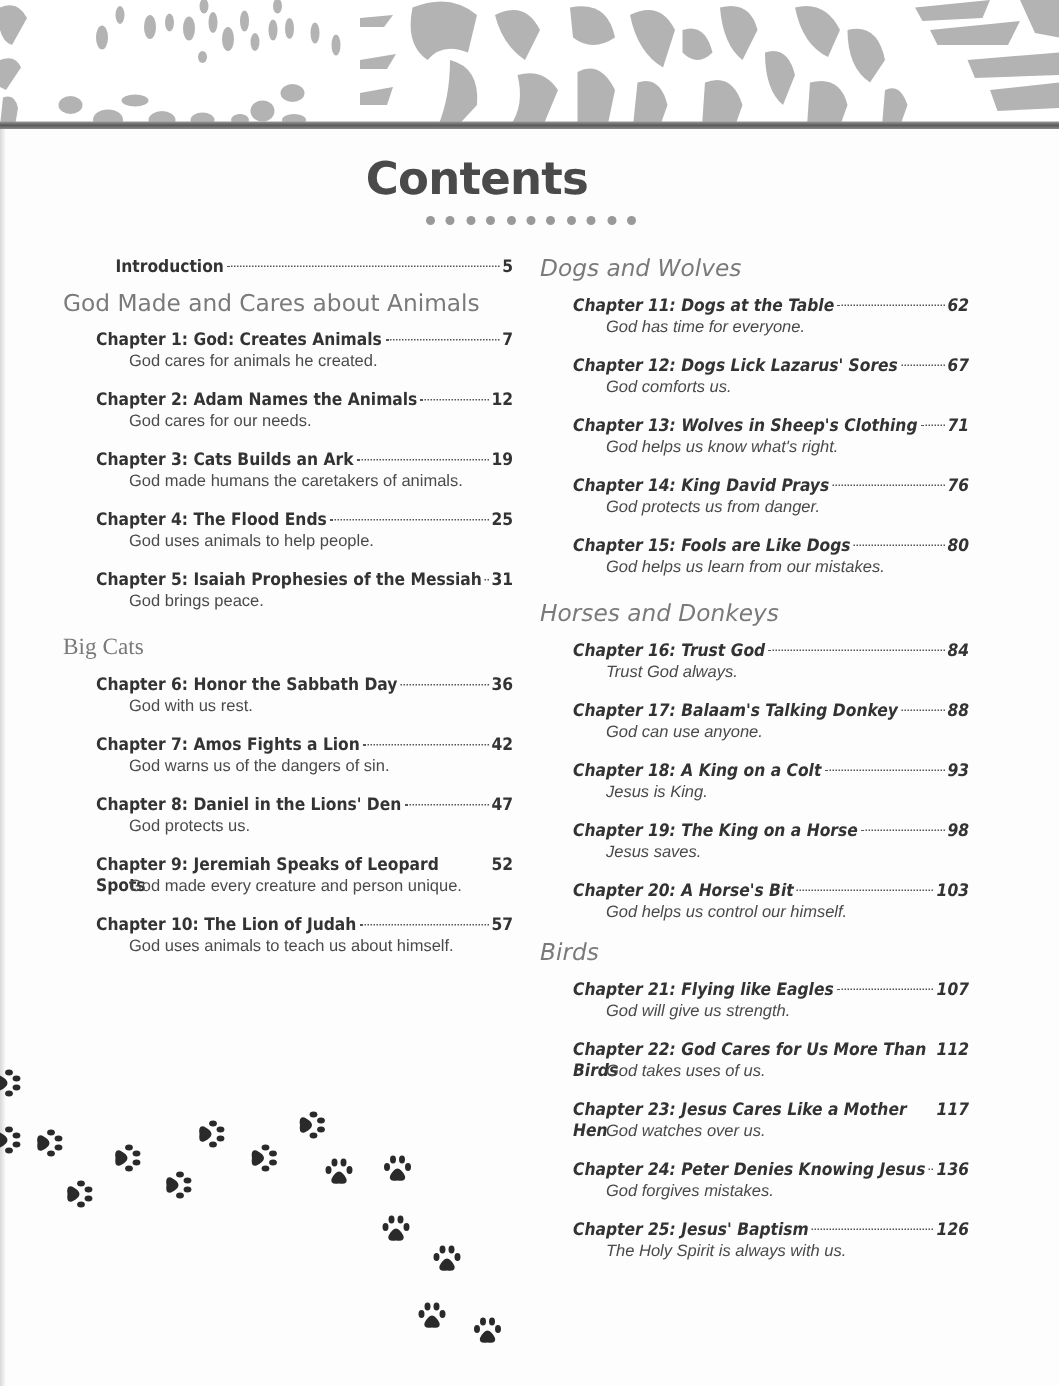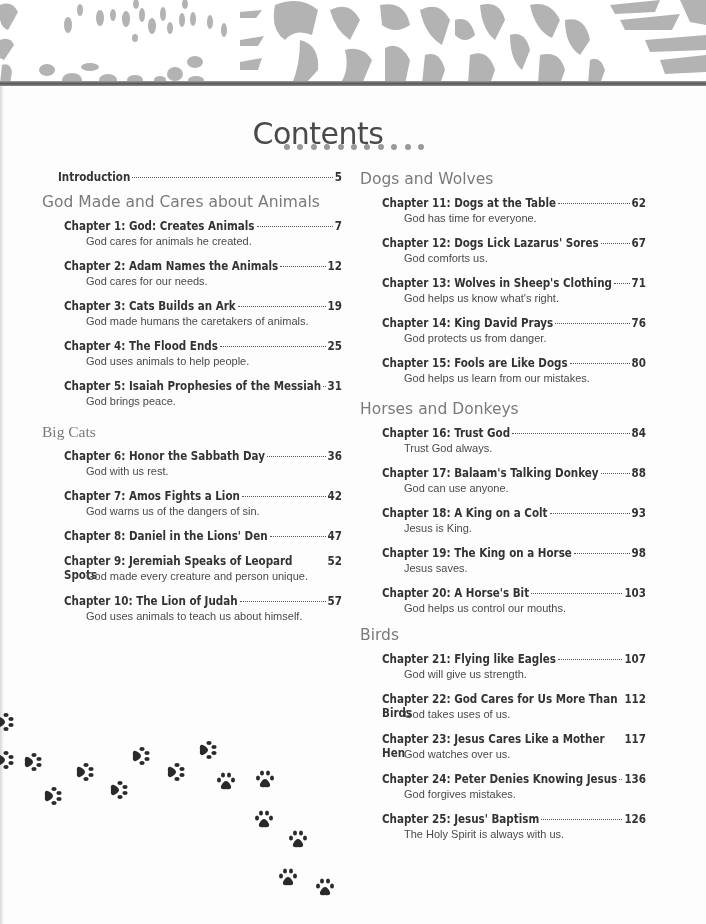--- a/index.html
+++ b/index.html
@@ -12,39 +12,39 @@
   .header-band {
     position:absolute; left:0; top:0; width:706px; height:84px;
     background:#ffffff; overflow:hidden;
   }
   .header-band svg { position:absolute; left:0; top:0; }
   .header-rule {
     position:absolute; left:0; top:81px; width:706px; height:5px;
     background:linear-gradient(#9a9a9a,#5a5a5a 50%,#8a8a8a);
   }
   .title {
-    position:absolute; top:116px; left:0; width:636px; text-align:center;
-    font-family:"DejaVu Sans", sans-serif; font-weight:normal;
+    position:absolute; top:102px; left:0; width:636px; text-align:center;
+    font-family:"DejaVu Sans", sans-serif; font-weight:bold;
     font-size:30px; color:#4a4a4a; letter-spacing:-0.5px;
   }
   .title-dots {
     position:absolute; top:144px; left:284px; width:140px; height:8px;
     display:flex; justify-content:space-between;
   }
   .title-dots span {
     width:6px; height:6px; border-radius:50%; background:#999;
   }
   .col { position:absolute; }
   .col-left { left:42px; top:170px; width:300px; }
-  .col-right { left:360px; top:170px; width:286px; }
+  .col-right { left:360px; top:170px; width:286px;font-style:italic; }
   .intro-row, .entry-title {
     display:flex; align-items:baseline; font-family:"DejaVu Sans Condensed","DejaVu Sans", sans-serif;
     font-weight:bold; font-size:11.5px; color:#333;
   }
-  .intro-row { margin-left:16px; height:17px; }
+  .intro-row { margin-left:35px; height:17px; }
   .leader {
     flex:1; border-bottom:1.5px dotted #555; margin:0 2px; transform:translateY(-3px);
   }
   .section-head {
     font-family:"DejaVu Sans", sans-serif; font-size:15.5px; color:#7a7a7a;
     height:22px; margin-top:6px; margin-bottom:4px;
   }
   .entry { margin-left:22px; margin-bottom:10px; }
   .entry-title { height:15px; }
   .entry-desc {
@@ -209,20 +209,21 @@
         <span>42</span>
       </div>
     <div class="entry-desc">God warns us of the dangers of sin.</div>
   </div>
   <div class="entry">
     <div class="entry-title">
         <span>Chapter 8: Daniel in the Lions' Den</span>
         <span class="leader"></span>
         <span>47</span>
       </div>
+    <div class="entry-desc">God protects us.</div>
   </div>
   <div class="entry">
     <div class="entry-title">
         <span>Chapter 9: Jeremiah Speaks of Leopard Spots</span>
         <span class="leader"></span>
         <span>52</span>
       </div>
     <div class="entry-desc">God made every creature and person unique.</div>
   </div>
   <div class="entry">
@@ -311,21 +312,21 @@
         <span>98</span>
       </div>
     <div class="entry-desc">Jesus saves.</div>
   </div>
   <div class="entry">
     <div class="entry-title">
         <span>Chapter 20: A Horse's Bit</span>
         <span class="leader"></span>
         <span>103</span>
       </div>
-    <div class="entry-desc">God helps us control our mouths.</div>
+    <div class="entry-desc">God helps us control our himself.</div>
   </div>
 
   <div class="section-head" style="">Birds</div>
   <div class="entry">
     <div class="entry-title">
         <span>Chapter 21: Flying like Eagles</span>
         <span class="leader"></span>
         <span>107</span>
       </div>
     <div class="entry-desc">God will give us strength.</div>

